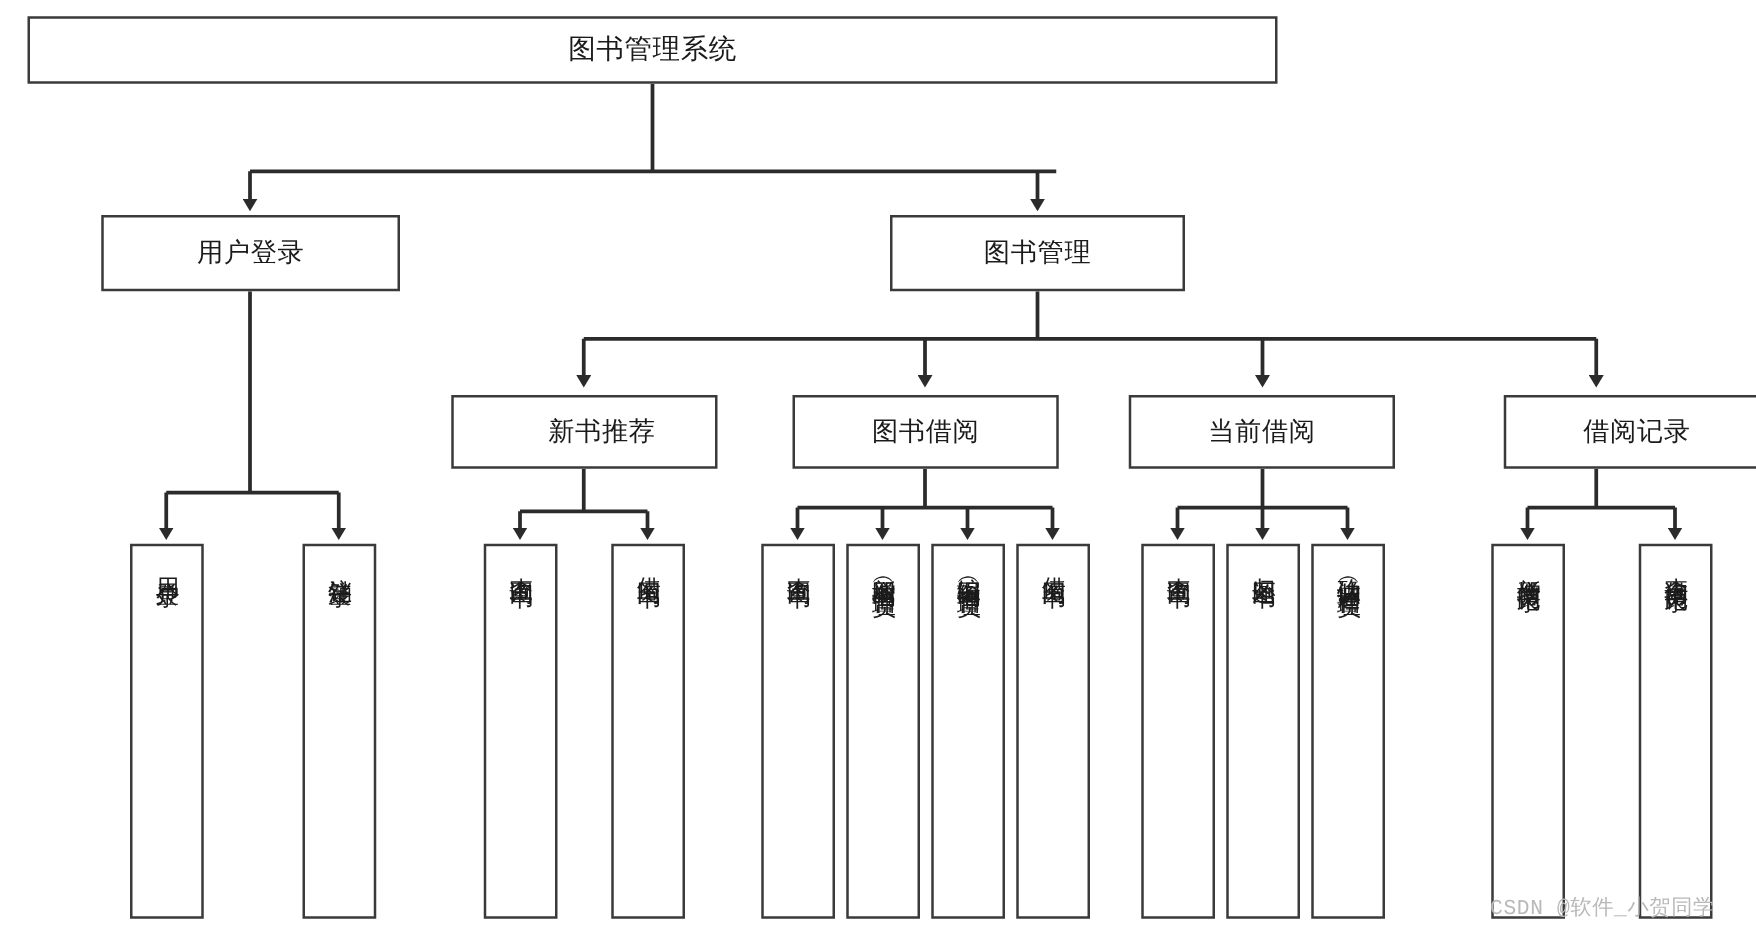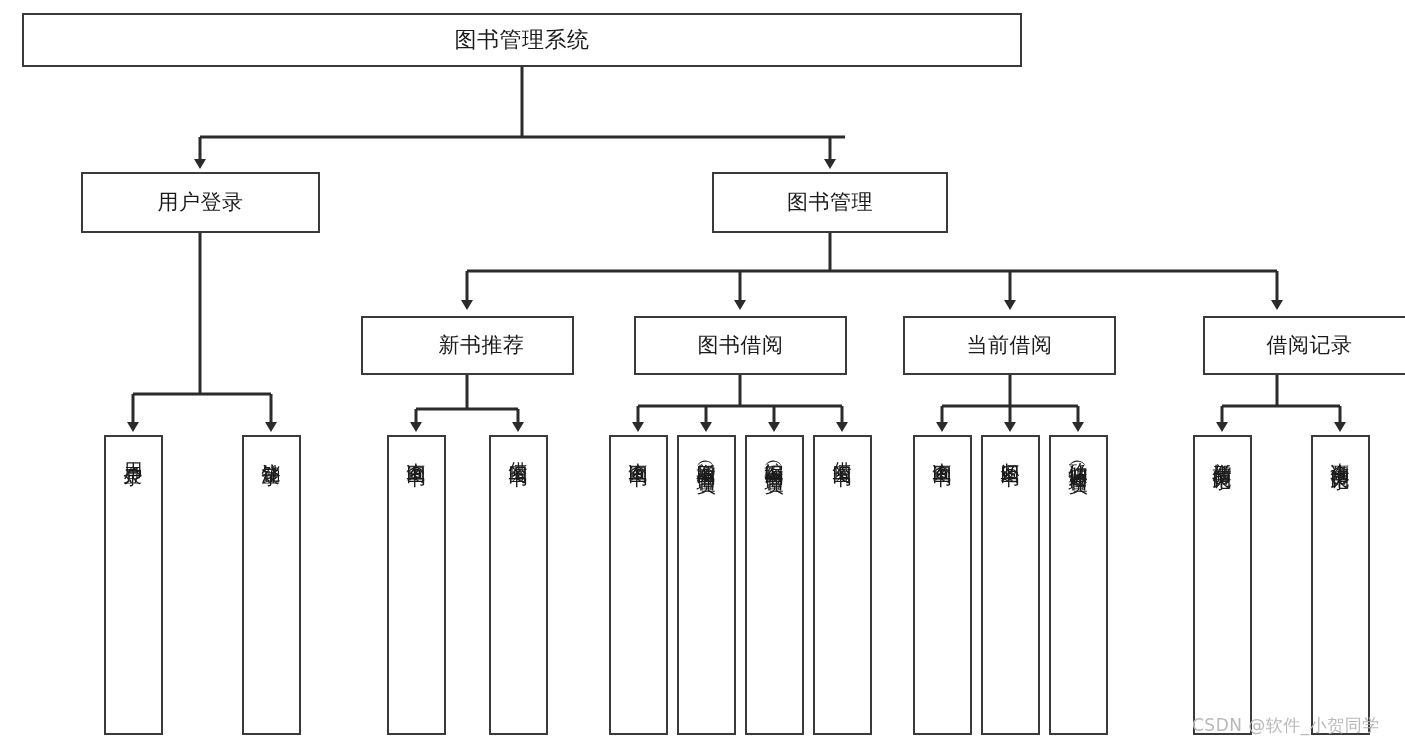--- a/index.html
+++ b/index.html
@@ -193,15 +193,15 @@
     <span class="txt">确认归还（管理员）</span>
   </div>
 
   <div class="node v-node" style="left:1193px; top:435px; width:59px; height:300px;">
     <span class="txt">新增借阅记录</span>
   </div>
   <div class="node v-node" style="left:1311px; top:435px; width:59px; height:300px;">
     <span class="txt">查询借阅记录</span>
   </div>
 
-  <div class="watermark" style="left:1192px; top:714px;">CSDN @软件_小贺同学</div>
+  <div class="watermark" style="left:1192px; top:714px;font-family:Liberation Mono, monospace;">CSDN @软件_小贺同学</div>
 
 </div>
 
 </body></html>

